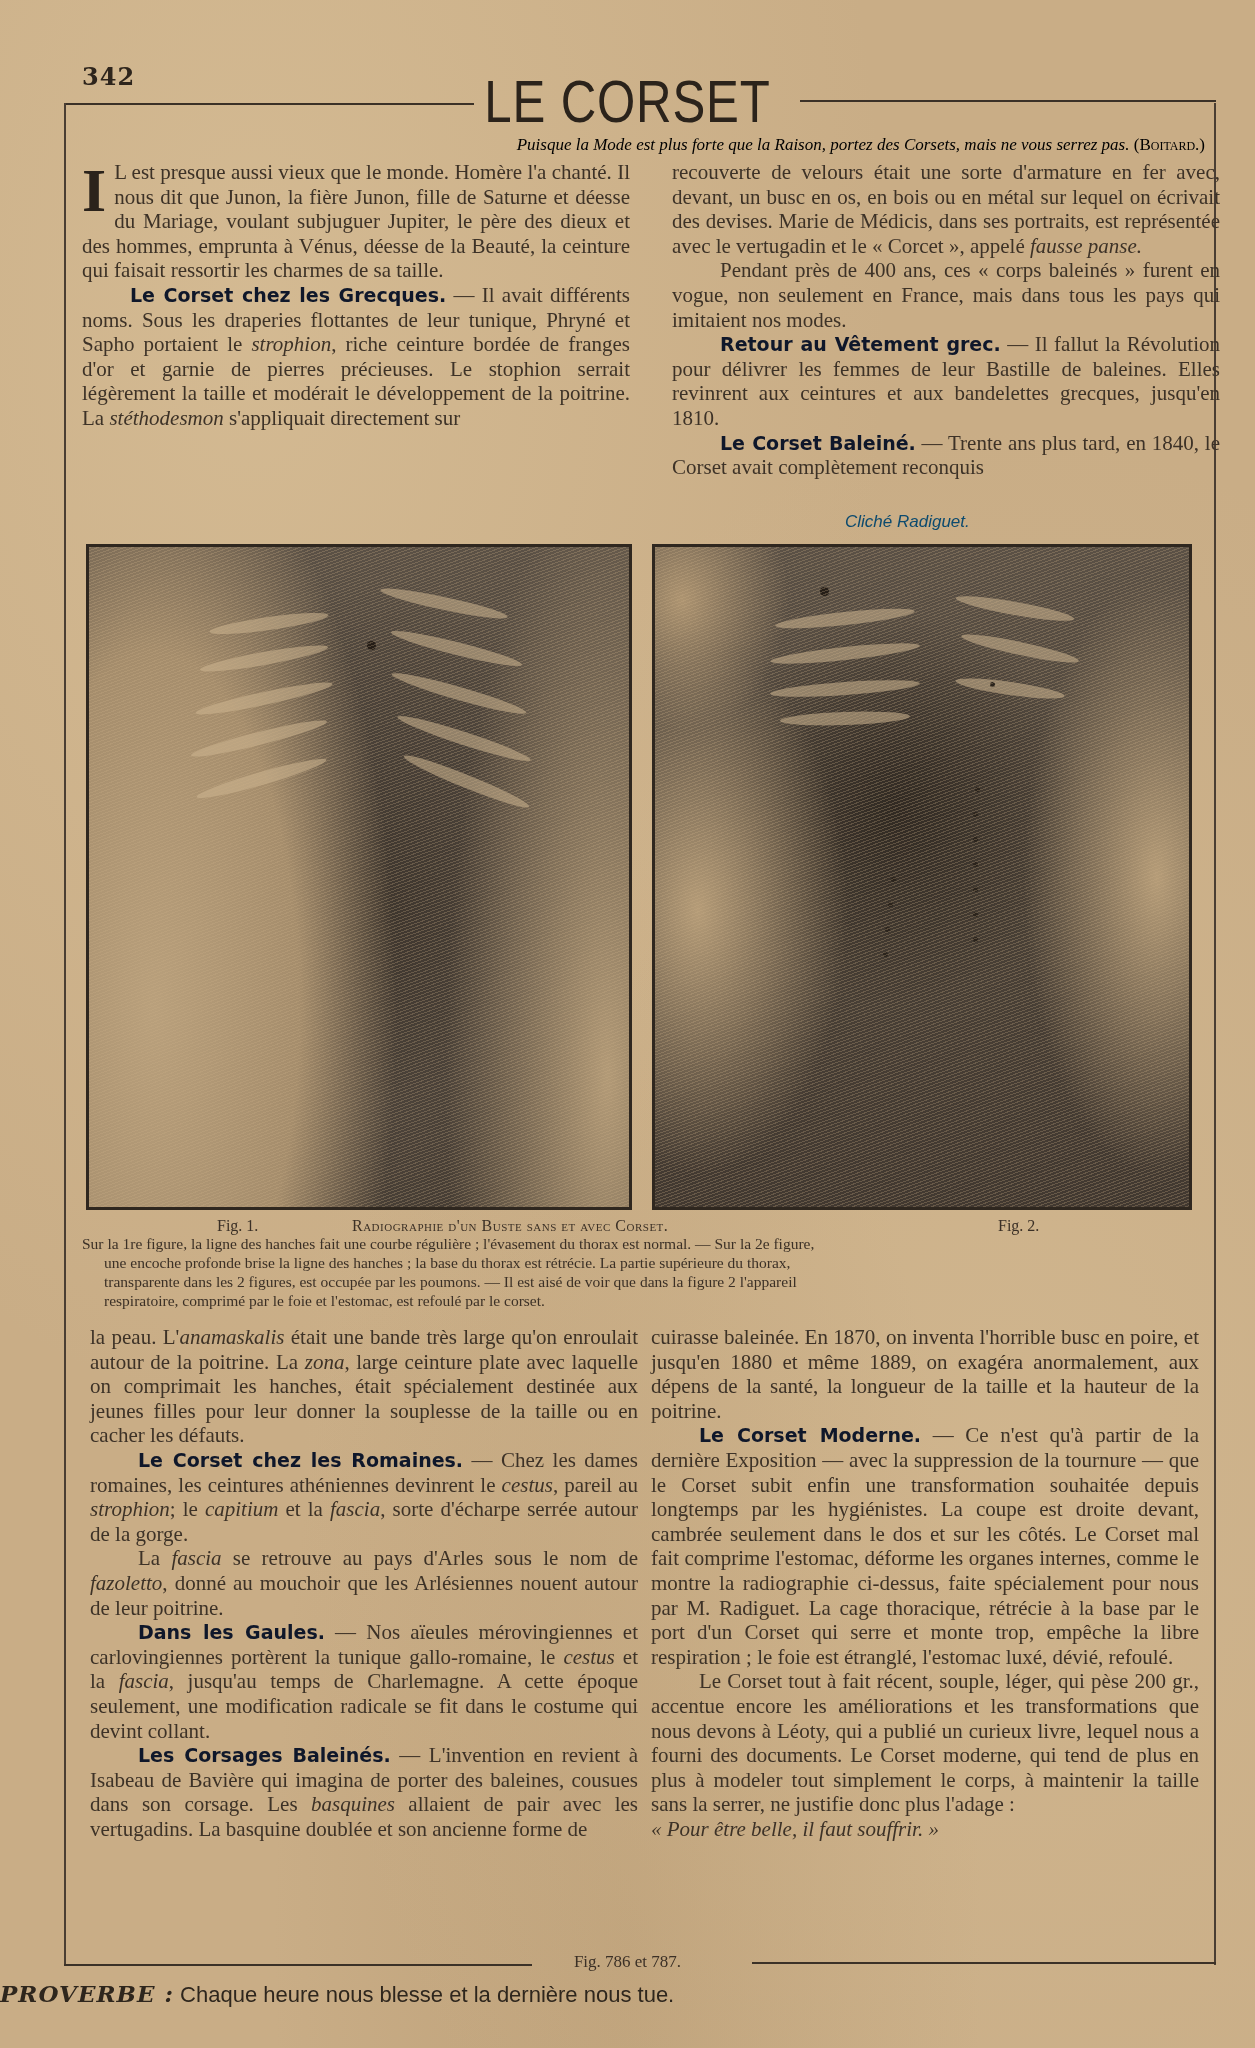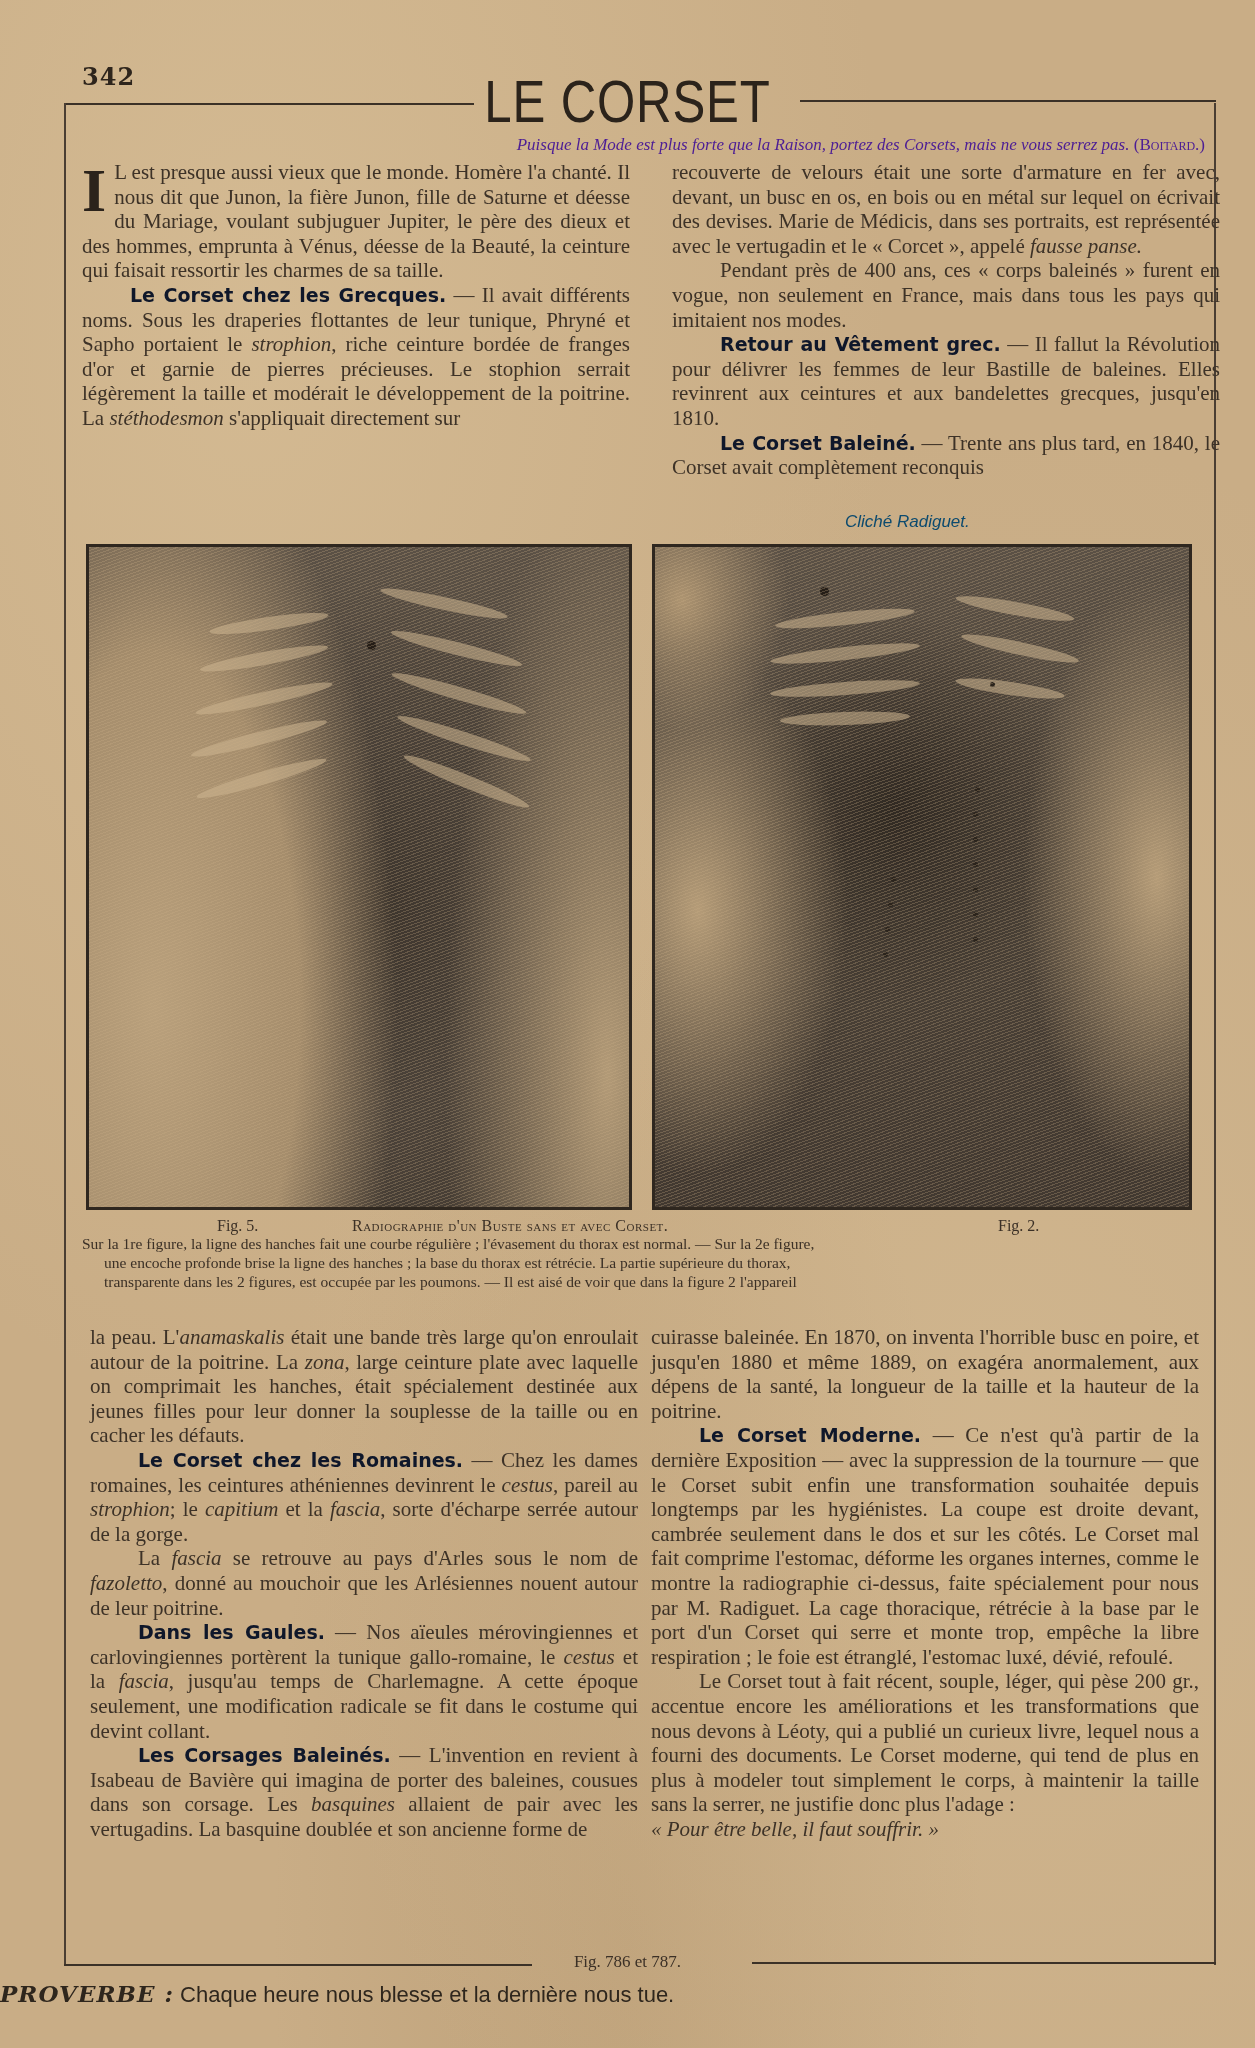--- a/index.html
+++ b/index.html
@@ -27,21 +27,21 @@
   }
   .rule-left { position: absolute; left: 64px; top: 103px; width: 410px; border-top: 2px solid #3b3127; }
   .rule-right { position: absolute; left: 800px; top: 100px; width: 416px; border-top: 2px solid #3b3127; }
   .frame {
     position: absolute; left: 64px; top: 103px; width: 1152px; height: 1862px;
     border-left: 2px solid #4a3e33; border-right: 2px solid #4a3e33;
   }
   .epigraph {
     position: absolute; left: 120px; right: 50px; top: 135px; text-align: right;
     font-family: "Liberation Serif", serif; font-style: italic; font-size: 17px;
-    color: #4c1d95;
+    color: #000000;
   }
   .epigraph .author { font-style: normal; font-variant: small-caps; }
 
   .col {
     position: absolute; font-family: "Liberation Serif", serif;
     font-size: 21px; line-height: 24.6px; color: #3d3227;
     text-align: justify; hyphens: manual;
   }
   .col p { margin: 0; }
   .col p.indent { text-indent: 48px; }
@@ -178,28 +178,29 @@
   <div class="dot" style="left:318px;top:340px"></div>
   <div class="dot" style="left:318px;top:365px"></div>
   <div class="dot" style="left:318px;top:390px"></div>
   <div class="dot" style="left:236px;top:330px"></div>
   <div class="dot" style="left:233px;top:355px"></div>
   <div class="dot" style="left:230px;top:380px"></div>
   <div class="dot" style="left:228px;top:405px"></div>
 </div>
 
 <div class="caption cap-title">
-  <span class="fig1">Fig. 5.</span>
+  <span class="fig1">Fig. 1.</span>
   <span class="ct">Radiographie d'un Buste sans et avec Corset.</span>
   <span class="fig2">Fig. 2.</span>
 </div>
 <div class="caption cap-body">
   <span class="l1">Sur la 1re figure, la ligne des hanches fait une courbe régulière ; l'évasement du thorax est normal. — Sur la 2e figure,</span>
   <span class="l2">une encoche profonde brise la ligne des hanches ; la base du thorax est rétrécie. La partie supérieure du thorax,</span>
   <span class="l3">transparente dans les 2 figures, est occupée par les poumons. — Il est aisé de voir que dans la figure 2 l'appareil</span>
+  <span class="l4">respiratoire, comprimé par le foie et l'estomac, est refoulé par le corset.</span>
 </div>
 
 <div class="col col-bl">
   <p><span>la peau. L'</span><i>anamaskalis</i><span> était une bande très large qu'on enroulait autour de la poitrine. La </span><i>zona</i><span>, large ceinture plate avec laquelle on comprimait les hanches, était spécialement destinée aux jeunes filles pour leur donner la souplesse de la taille ou en cacher les défauts.</span></p>
   <p class="indent"><span class="h">Le Corset chez les Romaines.</span><span> — Chez les dames romaines, les ceintures athéniennes devinrent le </span><i>cestus</i><span>, pareil au </span><i>strophion</i><span>; le </span><i>capitium</i><span> et la </span><i>fascia</i><span>, sorte d'écharpe serrée autour de la gorge.</span></p>
   <p class="indent"><span>La </span><i>fascia</i><span> se retrouve au pays d'Arles sous le nom de </span><i>fazoletto</i><span>, donné au mouchoir que les Arlésiennes nouent autour de leur poitrine.</span></p>
   <p class="indent"><span class="h">Dans les Gaules.</span><span> — Nos aïeules mérovingiennes et carlovingiennes portèrent la tunique gallo-romaine, le </span><i>cestus</i><span> et la </span><i>fascia</i><span>, jusqu'au temps de Charlemagne. A cette époque seulement, une modification radicale se fit dans le costume qui devint collant.</span></p>
   <p class="indent"><span class="h">Les Corsages Baleinés.</span><span> — L'invention en revient à Isabeau de Bavière qui imagina de porter des baleines, cousues dans son corsage. Les </span><i>basquines</i><span> allaient de pair avec les vertugadins. La basquine doublée et son ancienne forme de</span></p>
 </div>
 

